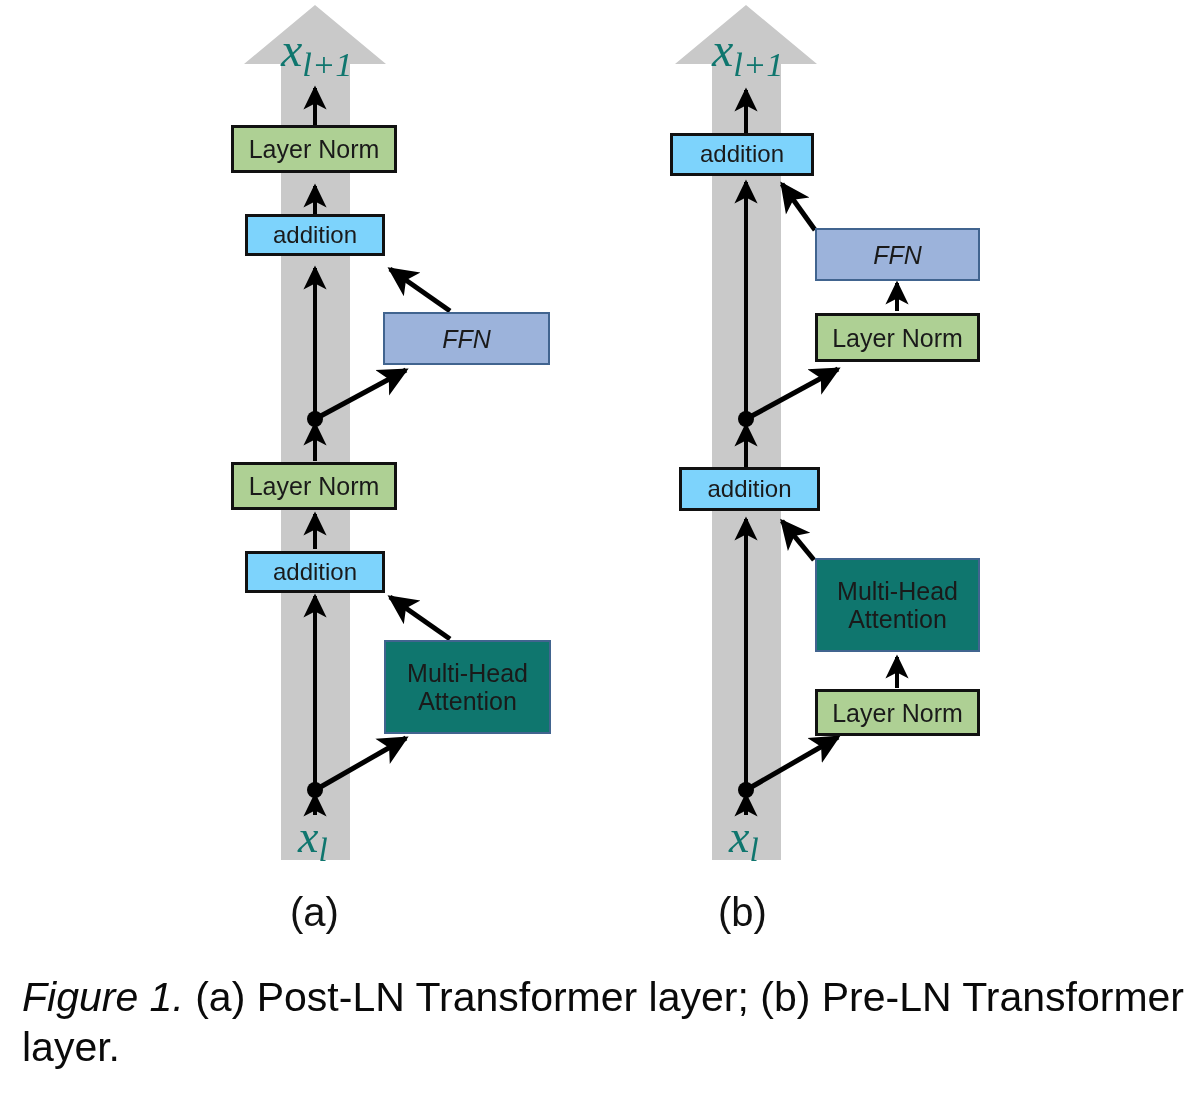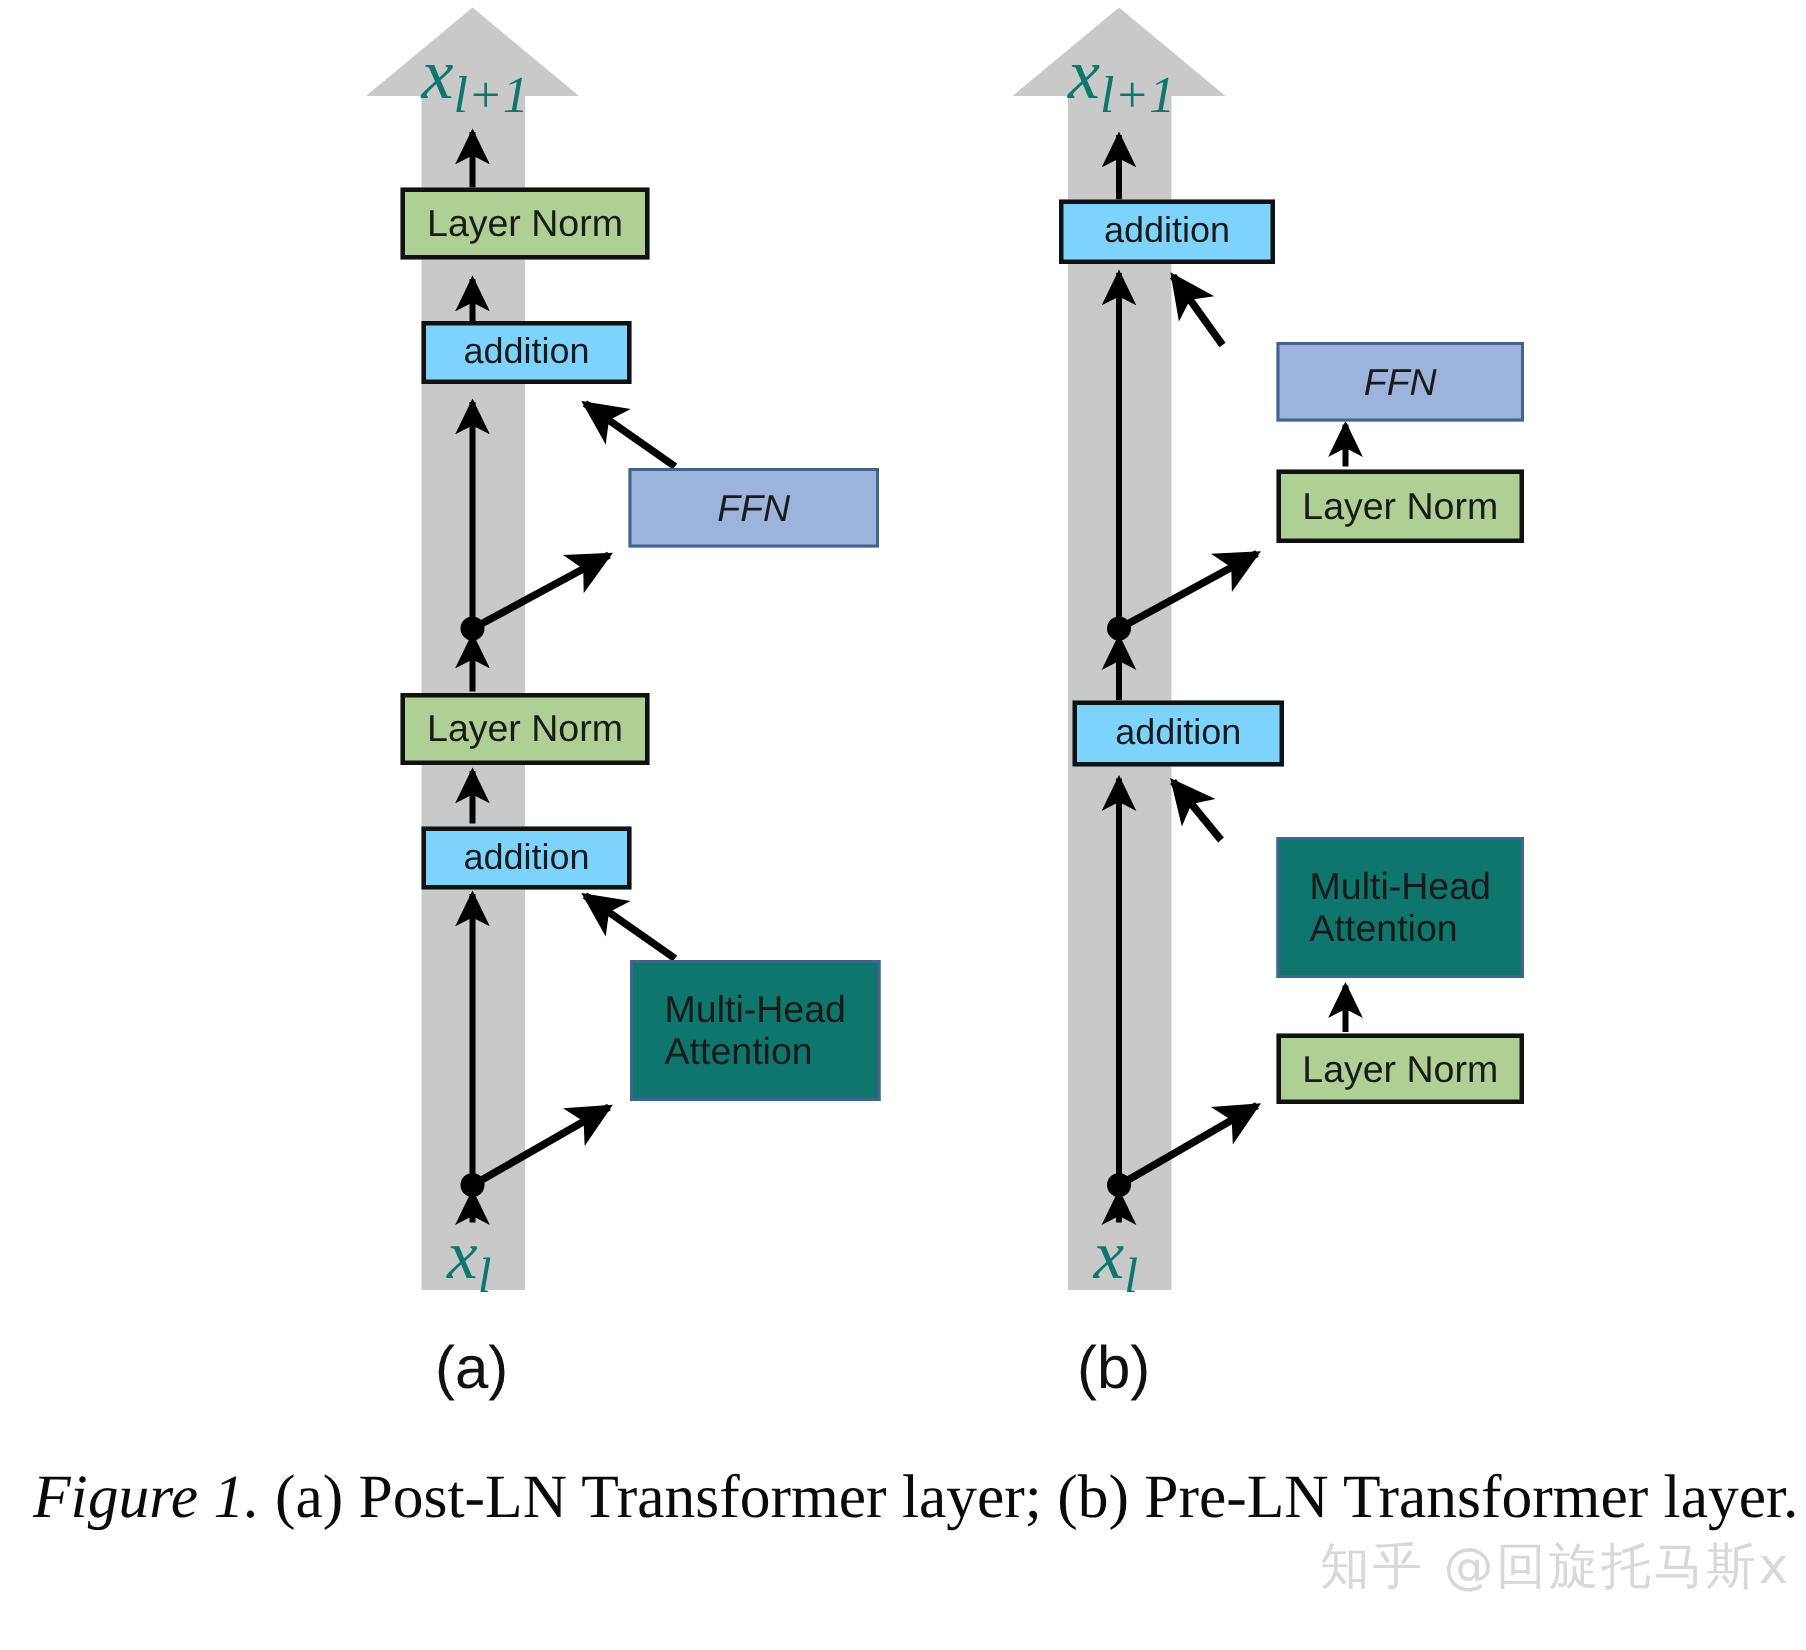--- a/index.html
+++ b/index.html
@@ -26,26 +26,25 @@
     width: 1204px;
     height: 960px;
     display: block;
   }
   .node-box {
     position: absolute;
     box-sizing: border-box;
     display: flex;
     align-items: center;
     justify-content: center;
-    text-align: left;
+    text-align: center;
     line-height: 1.12;
     color: #1a1a1a;
     font-family: "Liberation Sans", sans-serif;
     white-space: pre-line;
-    margin-left: 36px;
   }
   .box-green {
     background: #aed094;
     border: 3px solid #111111;
     font-size: 25px;
   }
   .box-white {
     background: #7dd3fc;
     border: 3px solid #111111;
     font-size: 24px;
@@ -78,21 +77,21 @@
     position: absolute;
     font-family: "Liberation Sans", sans-serif;
     font-size: 40px;
     color: #111111;
   }
   #caption {
     position: absolute;
     left: 22px;
     top: 972px;
     width: 1180px;
-    font-family: Liberation Serif, serif;
+    font-family: Liberation Sans, sans-serif;
     font-size: 41px;
     line-height: 1.22;
     color: #0a0a0a;
   }
   #caption .fig-num {
     font-style: italic;
   }
   #watermark {
     position: absolute;
     left: 880px;
@@ -216,15 +215,14 @@
   <div class="node-box box-green" style="left:815px; top:689px; width:165px; height:47px;">Layer Norm</div>
 
   <div class="axis-label" style="left:712px; top:22px; font-size:48px;">x<span class="sub">l+1</span></div>
 
   <div class="axis-label" style="left:729px; top:810px; font-size:46px;">x<span class="sub">l</span></div>
 
   <div class="panel-label" style="left:718px; top:890px;">(b)</div>
 
   <div id="caption"><span class="fig-num">Figure 1.</span><span> (a) Post-LN Transformer layer; (b) Pre-LN Transformer layer.</span></div>
 
-  <div id="watermark">知乎 @回旋托马斯x</div>
 
 </div>
 
 </body></html>

